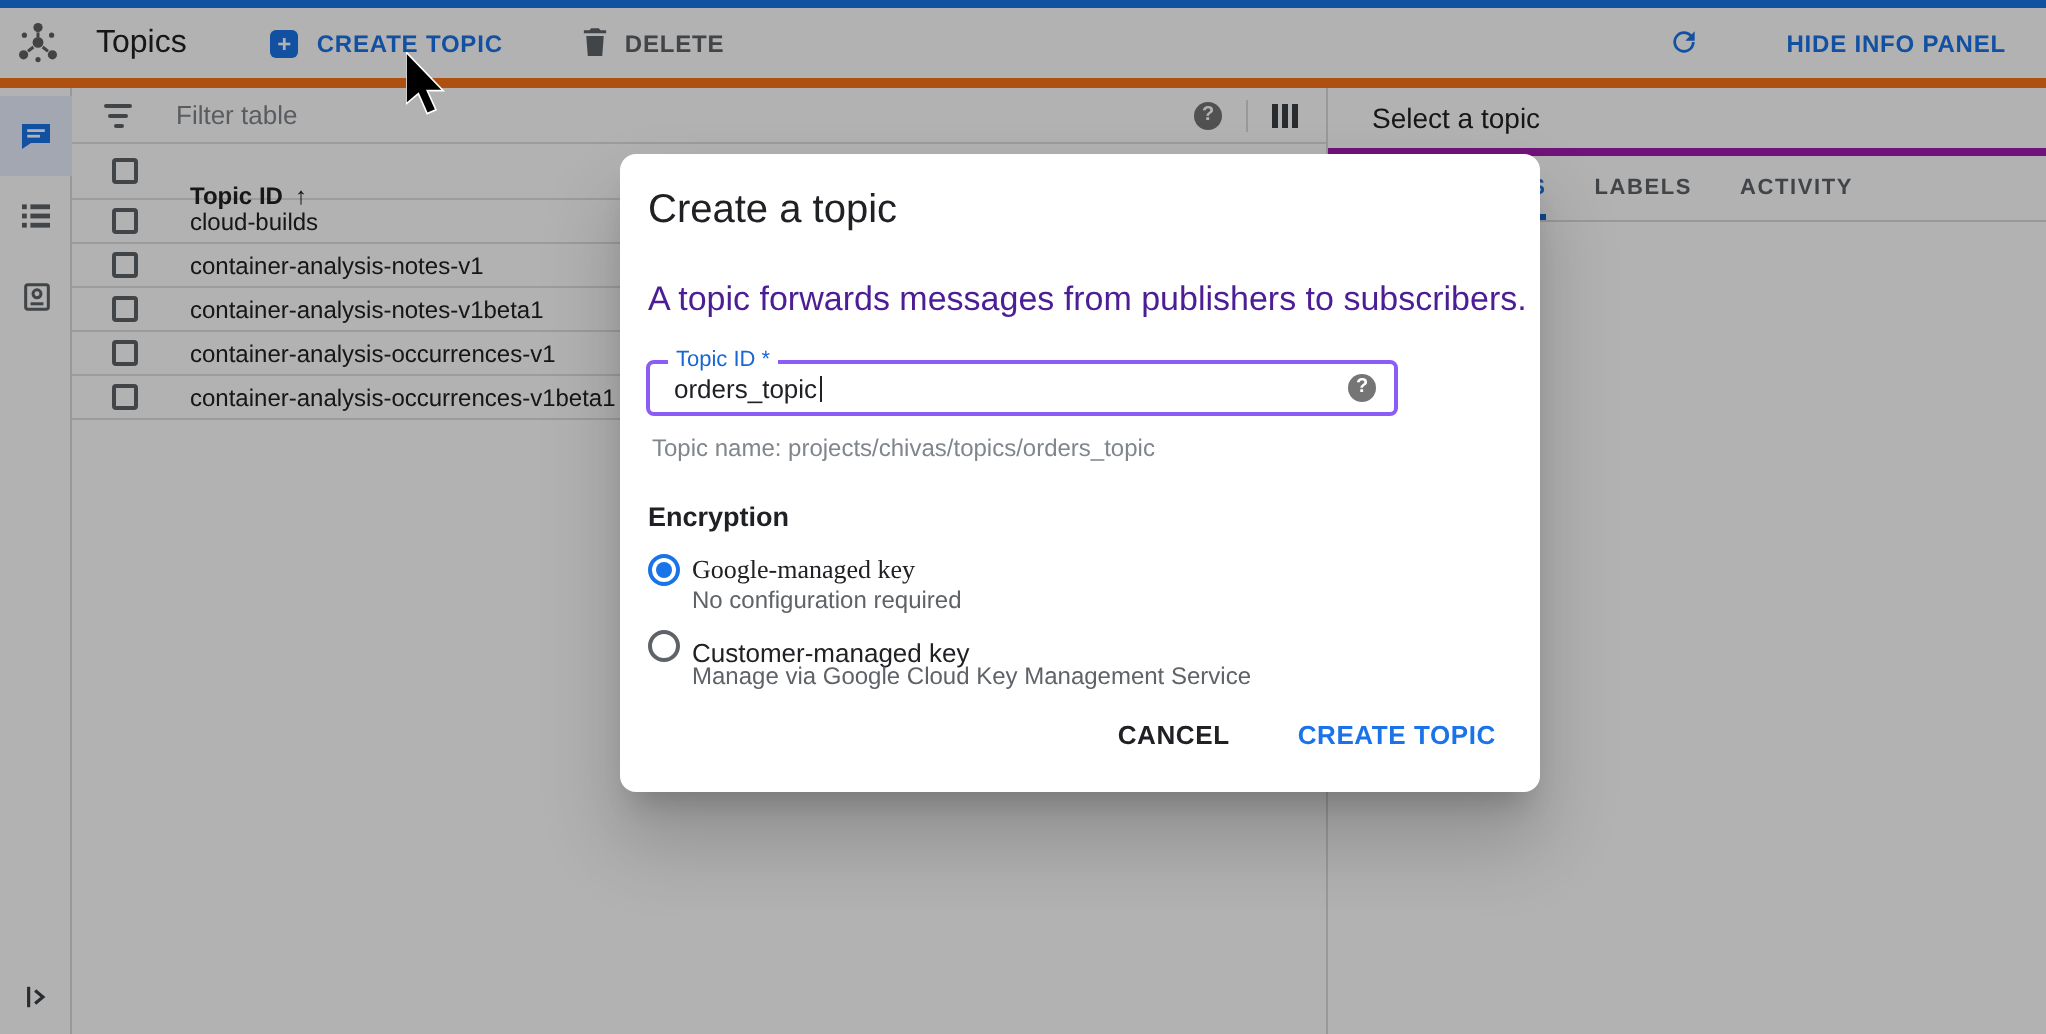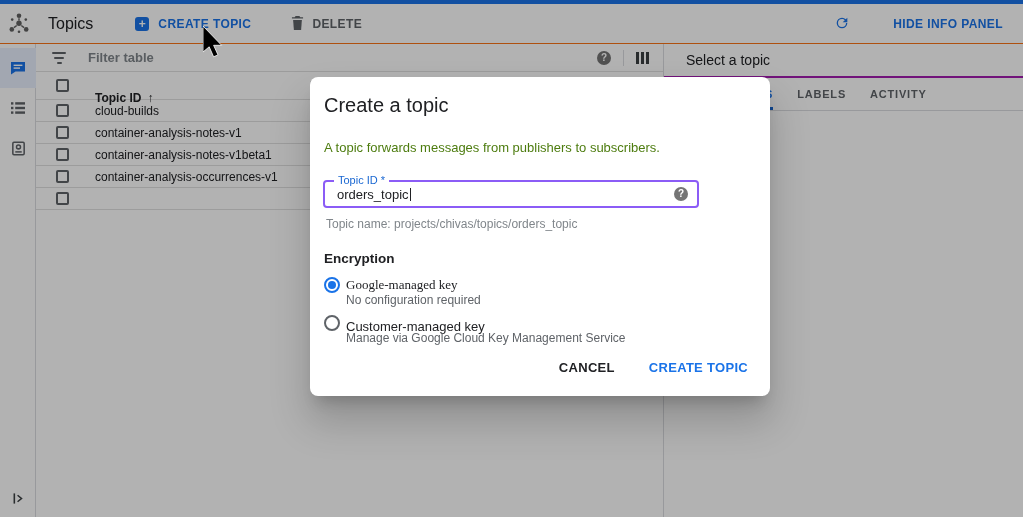--- a/index.html
+++ b/index.html
@@ -2,21 +2,21 @@
 <html><head>
 <meta charset="utf-8">
 <style>
   * { margin:0; padding:0; box-sizing:border-box; }
   body { font-family:"Liberation Sans", sans-serif; background:#fff; }
   .screen { position:relative; width:1023px; height:517px; overflow:hidden; background:#fff; }
 
   
   .accent-bar { position:absolute; left:0; top:0; width:1023px; height:4px; background:#1a73e8; }
   .toolbar { position:absolute; left:0; top:4px; width:1023px; height:40px; background:#fff;
-             border-bottom:1px solid #f97316; display:flex; align-items:center; }
+             border-bottom:5px solid #f97316; display:flex; align-items:center; }
   .logo { margin-left:7px; width:24px; height:24px; flex:0 0 auto; }
   .page-title { margin-left:17px; font-size:16px; color:#202124; }
   .tb-btn { display:flex; align-items:center; background:none; border:none; cursor:pointer;
             font-family:"Liberation Sans", sans-serif; font-size:12px; font-weight:bold; letter-spacing:.4px; }
   .tb-create { margin-left:42px; color:#1a73e8; }
   .plus-box { width:14px; height:14px; background:#1a73e8; border-radius:3px; color:#fff; font-size:12px;
               font-weight:bold; line-height:14px; text-align:center; margin-right:9px; }
   .tb-delete { margin-left:40px; color:#5f6368; }
   .tb-delete svg { margin-right:8px; }
   .toolbar-right { margin-left:auto; display:flex; align-items:center; margin-right:20px;gap:12px; }
@@ -28,61 +28,61 @@
              border-right:1px solid #dadce0; }
   .side-item { width:36px; height:40px; display:flex; align-items:center; justify-content:center; cursor:pointer; }
   .side-item.active { background:#e8f0fe; }
   .side-expand { position:absolute; bottom:12px; left:0; width:36px; display:flex; justify-content:center; cursor:pointer; background:none; border:none; }
 
   
   .table-panel { position:absolute; left:36px; top:44px; width:627px; height:473px; background:#fff; }
   .filter-row { height:28px; display:flex; align-items:center; border-bottom:1px solid #e0e0e0; }
   .filter-icon { margin-left:16px; display:flex; flex-direction:column; align-items:center; gap:3px; }
   .filter-icon i { display:block; height:2px; background:#5f6368; border-radius:1px; }
-  .filter-placeholder { margin-left:22px; font-size:13px; color:#80868b;font-weight:bold; }
+  .filter-placeholder { margin-left:22px; font-size:13px; color:#80868b; }
   .filter-right { margin-left:auto; display:flex; align-items:center; margin-right:14px; }
   .qcircle { width:14px; height:14px; border-radius:50%; background:#757575; color:#fff; font-size:10px;
              font-weight:bold; text-align:center; line-height:14px; }
   .vdiv { width:1px; height:16px; background:#dadce0; margin:0 12px; }
   .cols-icon { display:flex; gap:2px; }
   .cols-icon i { display:block; width:3px; height:12px; background:#3c4043; }
   .thead-row { position:relative; height:28px; border-bottom:1px solid #e0e0e0; font-size:12px; font-weight:bold; color:#202124; }
   .checkbox { position:absolute; left:20px; width:13px; height:13px; border:2px solid #5f6368; border-radius:2px; background:#fff; cursor:pointer; }
   .thead-row .checkbox { top:7px; }
   .col-topicid { position:absolute; left:59px; top:19px; cursor:pointer; }
   .sort-arrow { margin-left:6px; font-weight:normal; }
   .col-encryption { position:absolute; left:274px; top:7px; }
   .col-topicname { position:absolute; left:379px; top:7px; }
   .trow { position:relative; height:22px; border-bottom:1px solid #e0e0e0; }
   .trow .checkbox { top:4px; }
   .trow .cell-id { position:absolute; left:59px; top:4px; font-size:12px; color:#202124; cursor:pointer; }
 
   
   .info-panel { position:absolute; left:663px; top:44px; width:360px; height:473px; background:#fff;
                 border-left:1px solid #dadce0; }
-  .ip-header { height:34px; border-bottom:2px solid #a21caf; display:flex; align-items:center; }
+  .ip-header { height:34px; border-bottom:4px solid #a21caf; display:flex; align-items:center; }
   .ip-title { margin-left:22px; font-size:14px; color:#202124; }
   .ip-tabs { height:33px; display:flex; align-items:stretch; border-bottom:1px solid #dadce0; padding-left:24px; white-space:nowrap; }
   .ip-tab { display:flex; align-items:center; margin-right:24px; font-size:11px; font-weight:bold;
             letter-spacing:.8px; color:#5f6368; cursor:pointer; border-bottom:3px solid transparent; padding-top:3px; }
   .ip-tab.active { color:#1a73e8; border-bottom-color:#1967d2; }
   .ip-infobox { position:absolute; left:16px; right:16px; top:86px; height:37px; background:#f1f3f4;
                 display:flex; align-items:center; }
   .info-circle { margin-left:23px; width:16px; height:16px; border-radius:50%; background:#5f6368; color:#fff;
                  font-size:11px; font-weight:bold; text-align:center; line-height:16px; font-style:normal; }
   .ip-message { margin-left:19px; font-size:12.5px; color:#202124; }
 
   
   .scrim { position:absolute; left:0; top:0; width:1023px; height:517px; background:rgba(0,0,0,.30); z-index:10; }
 
   
   .modal { position:absolute; left:310px; top:77px; width:460px; height:319px; background:#fff; border-radius:8px;
            z-index:20; box-shadow:0 11px 15px -7px rgba(0,0,0,.2), 0 24px 38px 3px rgba(0,0,0,.18); }
   .m-title { position:absolute; left:14px; top:17px; font-size:20px; color:#202124; }
-  .m-desc { position:absolute; left:14px; top:63px; font-size:13px; color:#4d7c0f; }
+  .m-desc { position:absolute; left:14px; top:63px; font-size:17px; color:#4c1d95; }
   .m-field { position:absolute; left:13px; top:103px; width:376px; height:28px; border:2px solid #8b5cf6;
              border-radius:4px; cursor:text; }
   .m-field-label { position:absolute; left:9px; top:-8px; background:#fff; padding:0 4px; font-size:11px; color:#1967d2; }
   .m-field-value { position:absolute; left:12px; top:5px; font-size:13px; color:#202124; }
   .caret { display:inline-block; width:1px; height:13px; background:#202124; vertical-align:-2px; margin-left:1px; }
   .m-field-help { position:absolute; right:9px; top:5px; }
   .m-helper { position:absolute; left:16px; top:140px; font-size:12px; color:#80868b; }
   .m-enc-head { position:absolute; left:14px; top:174px; font-size:13.5px; font-weight:bold; color:#202124; }
   .radio { position:absolute; width:16px; height:16px; border-radius:50%; border:2px solid #5f6368; cursor:pointer; }
   .radio.sel { border-color:#1a73e8; }
@@ -224,20 +224,21 @@
     <div class="trow">
       <span class="checkbox"></span>
       <span class="cell-id">container-analysis-notes-v1beta1</span>
     </div>
     <div class="trow">
       <span class="checkbox"></span>
       <span class="cell-id">container-analysis-occurrences-v1</span>
     </div>
     <div class="trow">
       <span class="checkbox"></span>
+      <span class="cell-id">container-analysis-occurrences-v1beta1</span>
     </div>
   </div>
 
   <div class="info-panel">
     <div class="ip-header">
       <span class="ip-title">Select a topic</span>
     </div>
     <div class="ip-tabs">
       <span class="ip-tab active">PERMISSIONS</span>
       <span class="ip-tab">LABELS</span>

